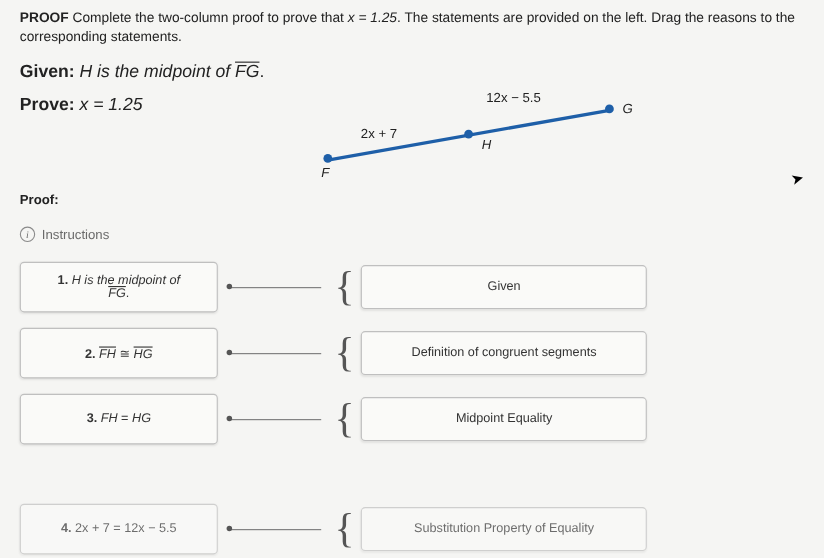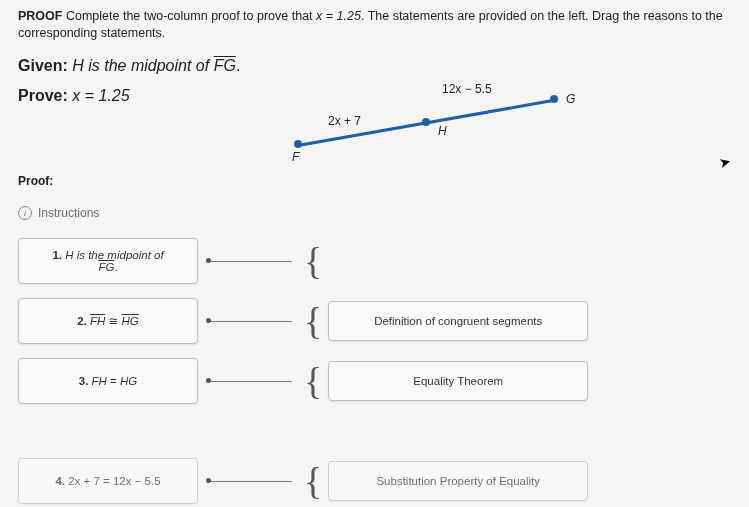--- a/index.html
+++ b/index.html
@@ -213,20 +213,23 @@
     <div class="prow">
       <div class="stmt">
         <div>
           <b>1.</b>
           <i>H is the midpoint of</i><br>
           <span class="overline">FG</span><span>.</span>
         </div>
       </div>
       <div class="connector"></div>
       <div class="brace">{</div>
+      <div class="reason">
+        <span>Given</span>
+      </div>
     </div>
 
     <div class="prow">
       <div class="stmt">
         <div>
           <b>2.</b>
           <span class="overline">FH</span> ≅ <span class="overline">HG</span>
         </div>
       </div>
       <div class="connector"></div>
@@ -239,21 +242,21 @@
     <div class="prow">
       <div class="stmt">
         <div>
           <b>3.</b>
           <i>FH</i> = <i>HG</i>
         </div>
       </div>
       <div class="connector"></div>
       <div class="brace">{</div>
       <div class="reason">
-        <span>Equality Theorem</span>
+        <span>Midpoint Equality</span>
       </div>
     </div>
 
     <div class="prow row4">
       <div class="stmt">
         <div>
           <b>4.</b>
           <span>2x + 7 = 12x − 5.5</span>
         </div>
       </div>

